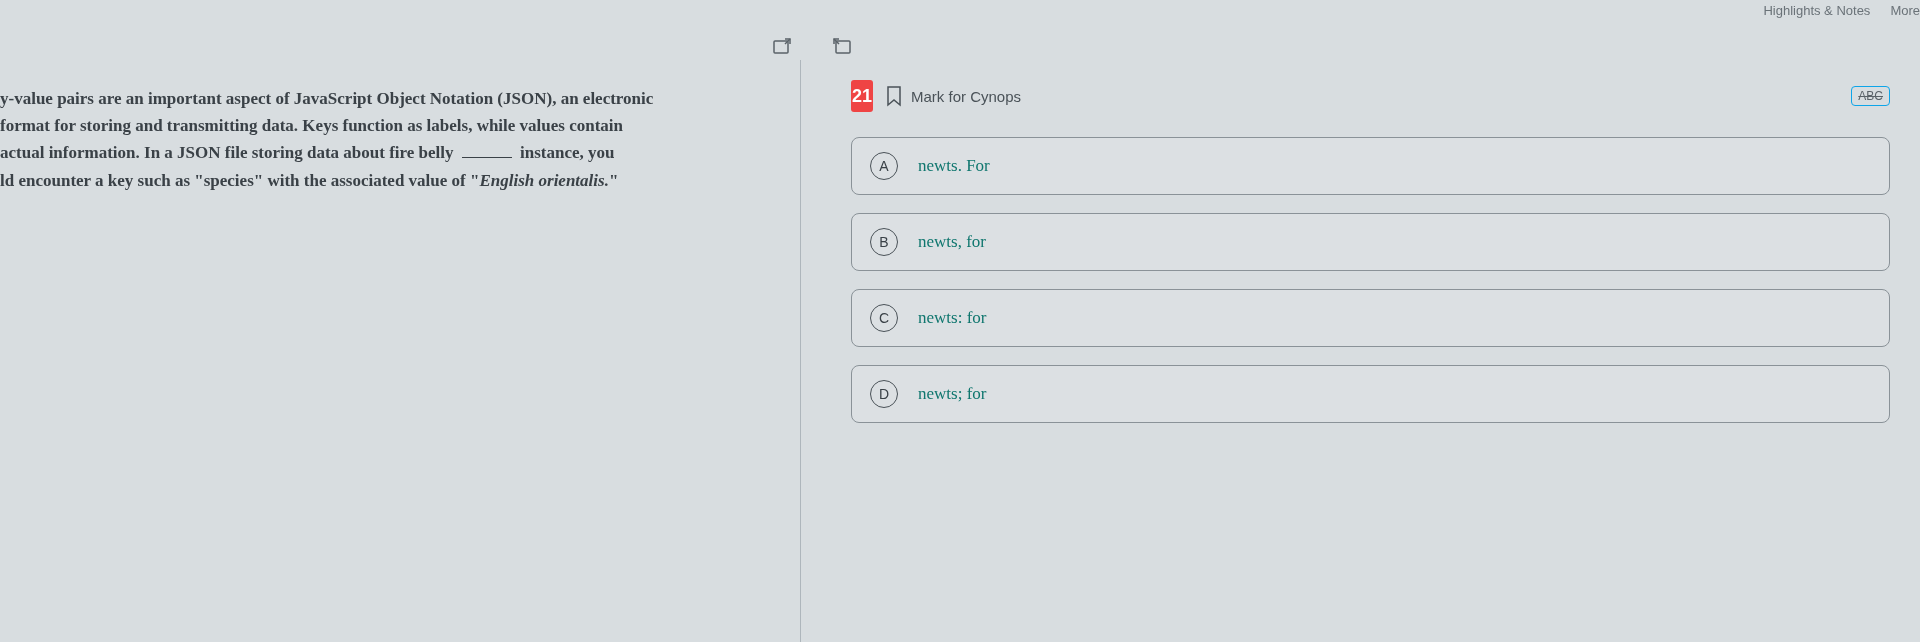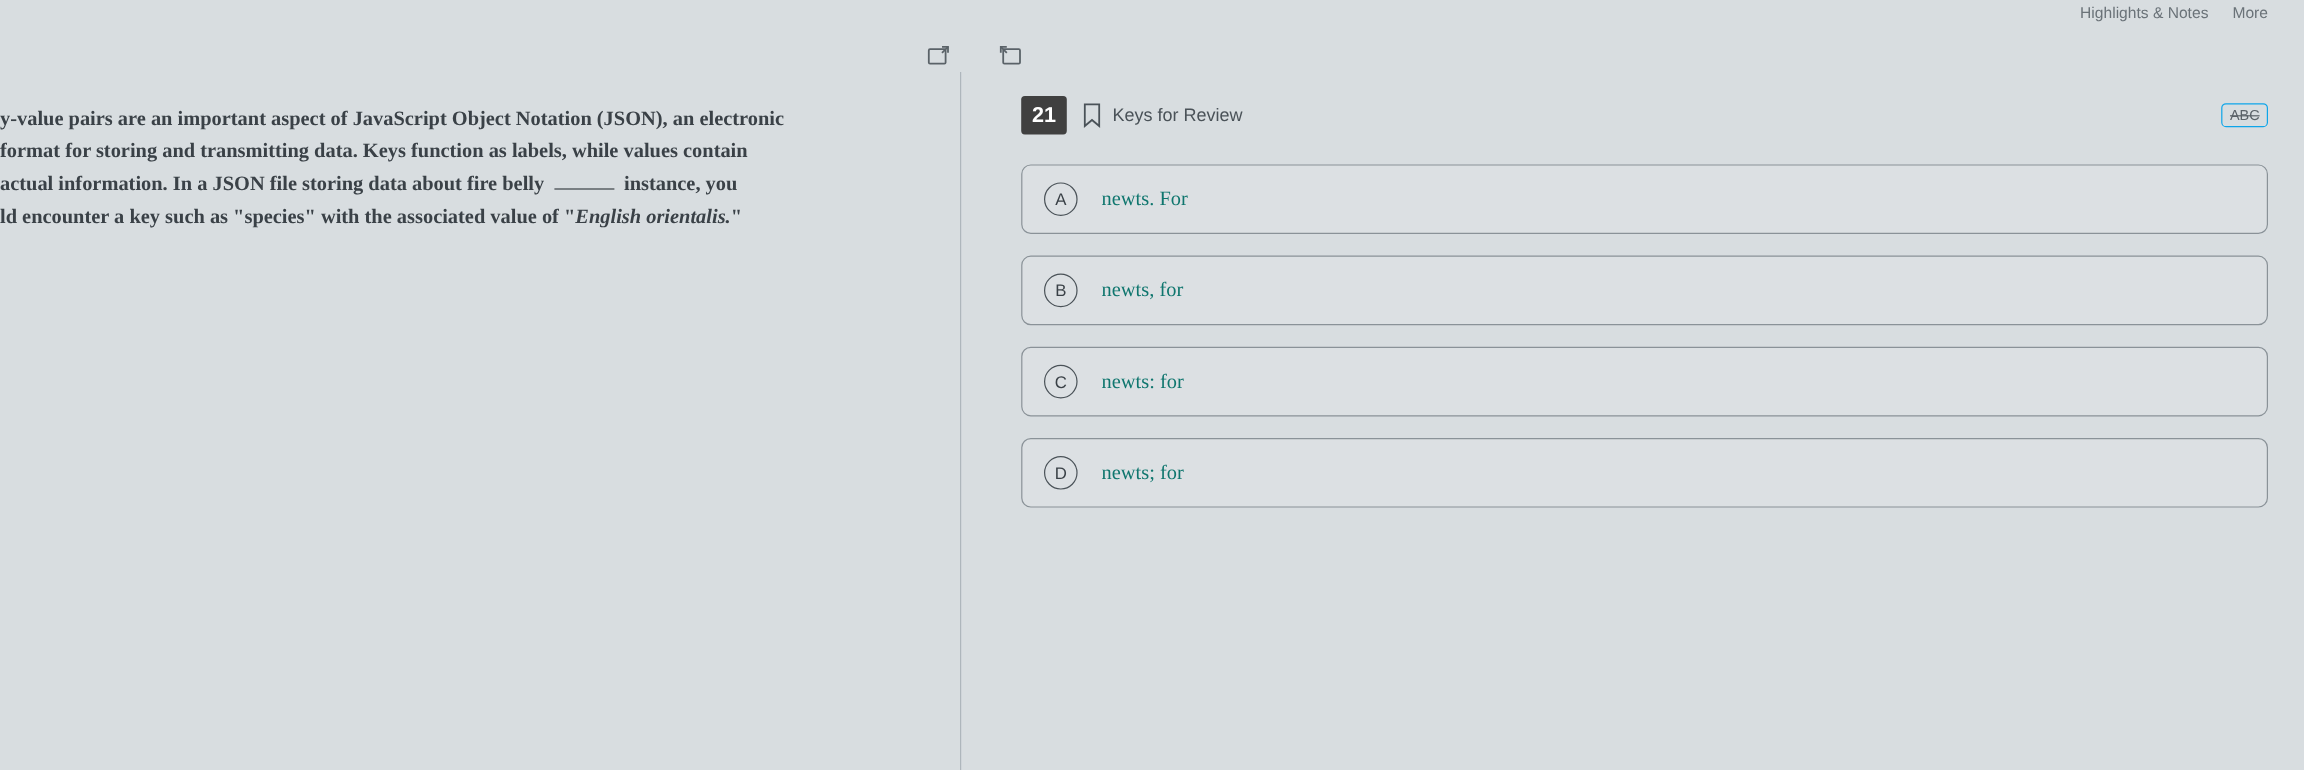--- a/index.html
+++ b/index.html
@@ -18,21 +18,20 @@
     }
     .top-bar {
       position: absolute;
       top: 0;
       left: 0;
       right: 0;
       height: 20px;
       display: flex;
       justify-content: flex-end;
       align-items: center;
-      padding-right: 30px;
       gap: 20px;
       font-family: Arial, sans-serif;
       font-size: 13px;
       color: #6a7278;
     }
     .top-bar-item {
       cursor: pointer;
     }
     .tool-icons {
       position: absolute;
@@ -98,26 +97,26 @@
       align-items: center;
       justify-content: space-between;
       margin-bottom: 25px;
     }
     .question-header-left {
       display: flex;
       align-items: center;
       gap: 12px;
     }
     .question-number {
-      background: #404040;
+      background: #ef4444;
       color: #fff;
       font-family: Arial, sans-serif;
       font-weight: bold;
       font-size: 18px;
-      width: 38px;
+      width: 22px;
       height: 32px;
       display: flex;
       align-items: center;
       justify-content: center;
       border-radius: 3px;
     }
     .bookmark-wrap {
       display: flex;
       align-items: center;
       gap: 8px;
@@ -228,21 +227,21 @@
   <div class="divider"></div>
 
   <div class="right-panel">
     <div class="question-header">
       <div class="question-header-left">
         <div class="question-number">21</div>
         <div class="bookmark-wrap">
           <svg class="bookmark-icon" viewBox="0 0 18 22" fill="none" stroke="#4a5258" stroke-width="1.5">
             <path d="M3 2 L15 2 L15 20 L9 15 L3 20 Z"></path>
           </svg>
-          <span class="mark-review">Keys for Review</span>
+          <span class="mark-review">Mark for Cynops</span>
         </div>
         <div class="header-underline"></div>
       </div>
       <div class="abc-badge">
         <span class="strike">ABC</span>
       </div>
     </div>
 
 
     <div class="answer-option">

